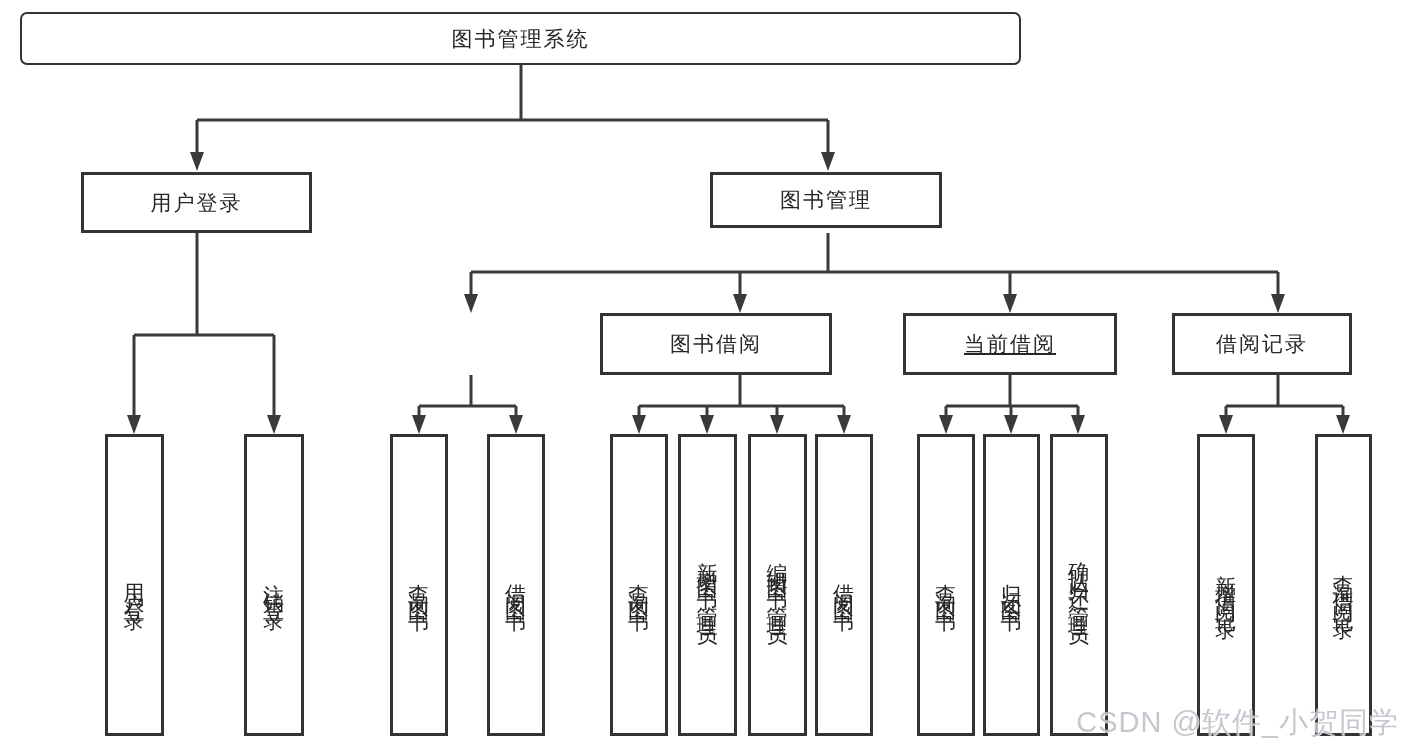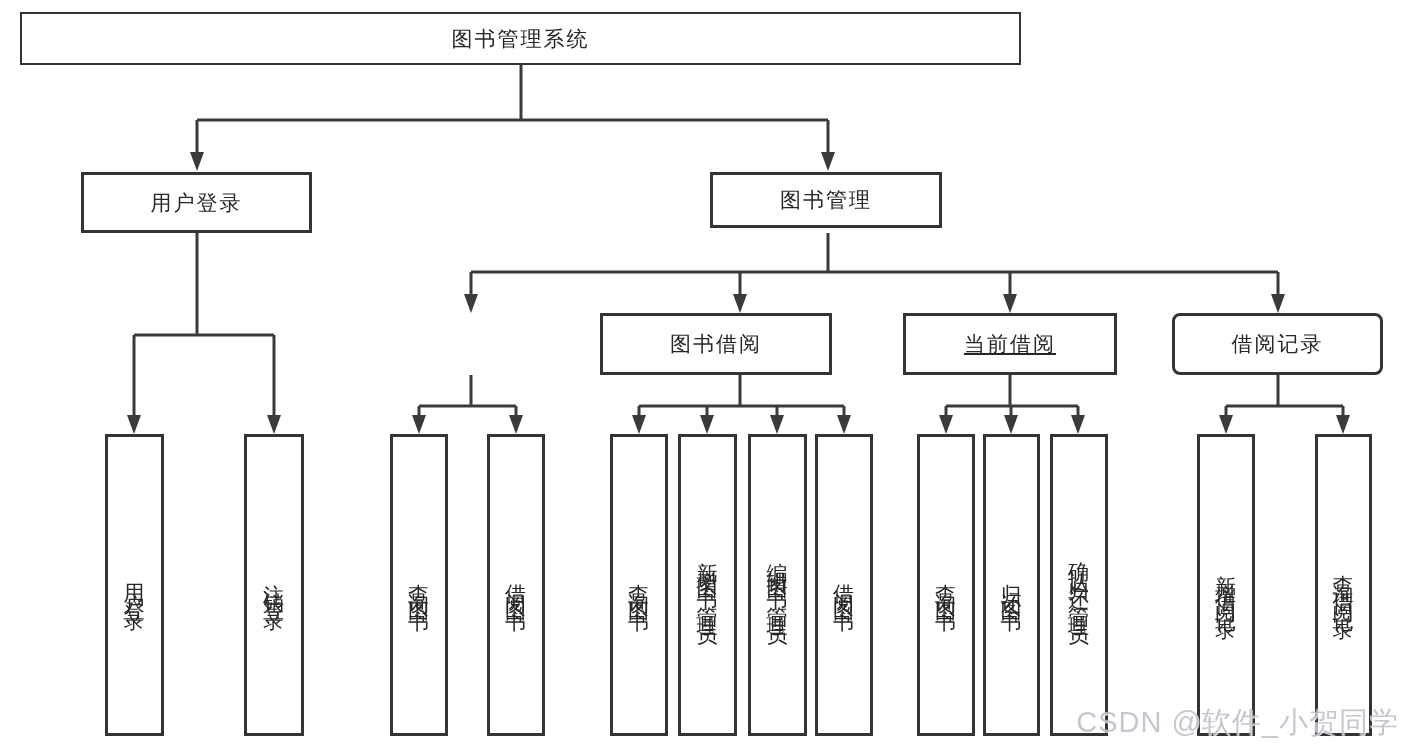--- a/index.html
+++ b/index.html
@@ -28,20 +28,21 @@
     box-sizing: border-box;
     background: #ffffff;
     border: 3px solid #343434;
     display: flex;
     align-items: center;
     justify-content: center;
     color: #262626;
   }
   .box.root {
     border-width: 2px;
+    border-radius: 7px;
   }
   .hlabel {
     font-size: 21px;
     letter-spacing: 2px;
     white-space: nowrap;
   }
   .vbox .vlabel {
     writing-mode: vertical-rl;
     text-orientation: mixed;
     font-size: 21px;
@@ -110,21 +111,21 @@
   <div class="box" style="left:710px; top:172px; width:232px; height:56px;">
     <span class="hlabel">图书管理</span>
   </div>
 
   <div class="box" style="left:600px; top:313px; width:232px; height:62px;">
     <span class="hlabel">图书借阅</span>
   </div>
   <div class="box" style="left:903px; top:313px; width:214px; height:62px;text-decoration:underline;">
     <span class="hlabel">当前借阅</span>
   </div>
-  <div class="box" style="left:1172px; top:313px; width:211px; height:62px;border-radius:8px;">
+  <div class="box" style="left:1172px; top:313px; width:180px; height:62px;">
     <span class="hlabel">借阅记录</span>
   </div>
 
   <div class="box vbox" style="left:105px; top:434px; width:59px; height:302px;">
     <span class="vlabel">用户登录</span>
   </div>
   <div class="box vbox" style="left:244px; top:434px; width:60px; height:302px;">
     <span class="vlabel">注销登录</span>
   </div>
 

